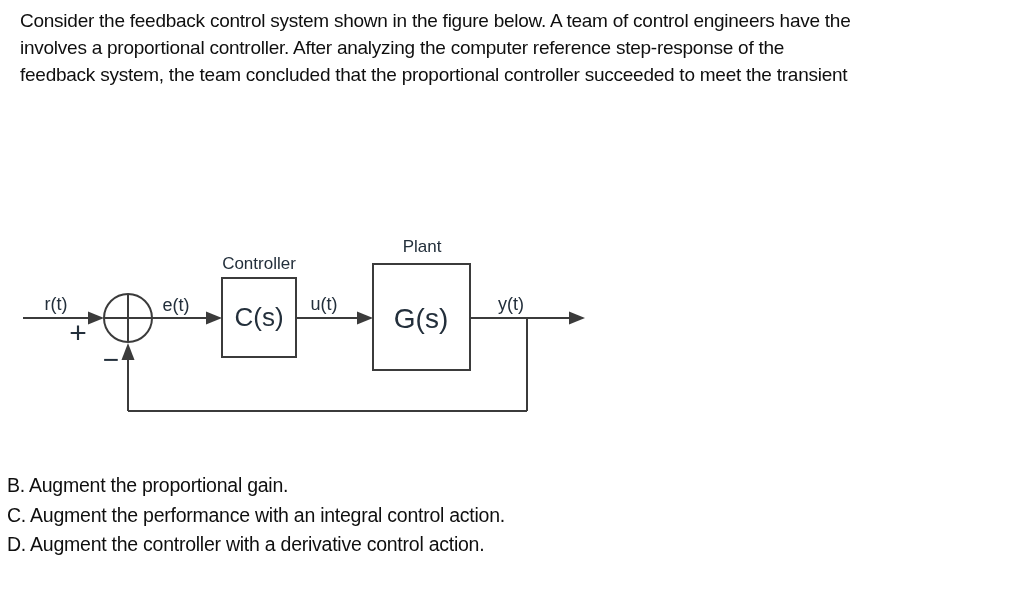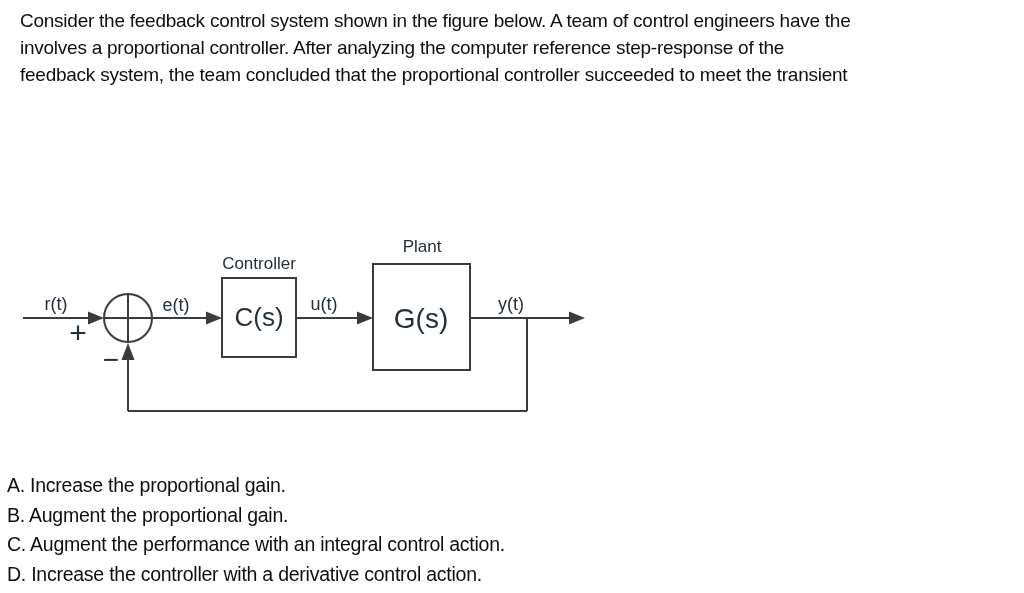--- a/index.html
+++ b/index.html
@@ -99,17 +99,16 @@
   <text x="176" y="86" text-anchor="middle" font-size="18">e(t)</text>
   <text x="259" y="44" text-anchor="middle" font-size="17">Controller</text>
   <text x="259" y="101" text-anchor="middle" font-size="26">C(s)</text>
   <text x="324" y="85" text-anchor="middle" font-size="18">u(t)</text>
   <text x="422" y="27" text-anchor="middle" font-size="17">Plant</text>
   <text x="421" y="103" text-anchor="middle" font-size="28">G(s)</text>
   <text x="511" y="85" text-anchor="middle" font-size="18">y(t)</text>
 </svg>
 
 <div class="options">
-  <div class="opt">A. Increase the proportional gain.</div>
   <div class="opt">B. Augment the proportional gain.</div>
   <div class="opt">C. Augment the performance with an integral control action.</div>
-  <div class="opt">D. Increase the controller with a derivative control action.</div>
+  <div class="opt">D. Augment the controller with a derivative control action.</div>
 </div>
 
 </body></html>

